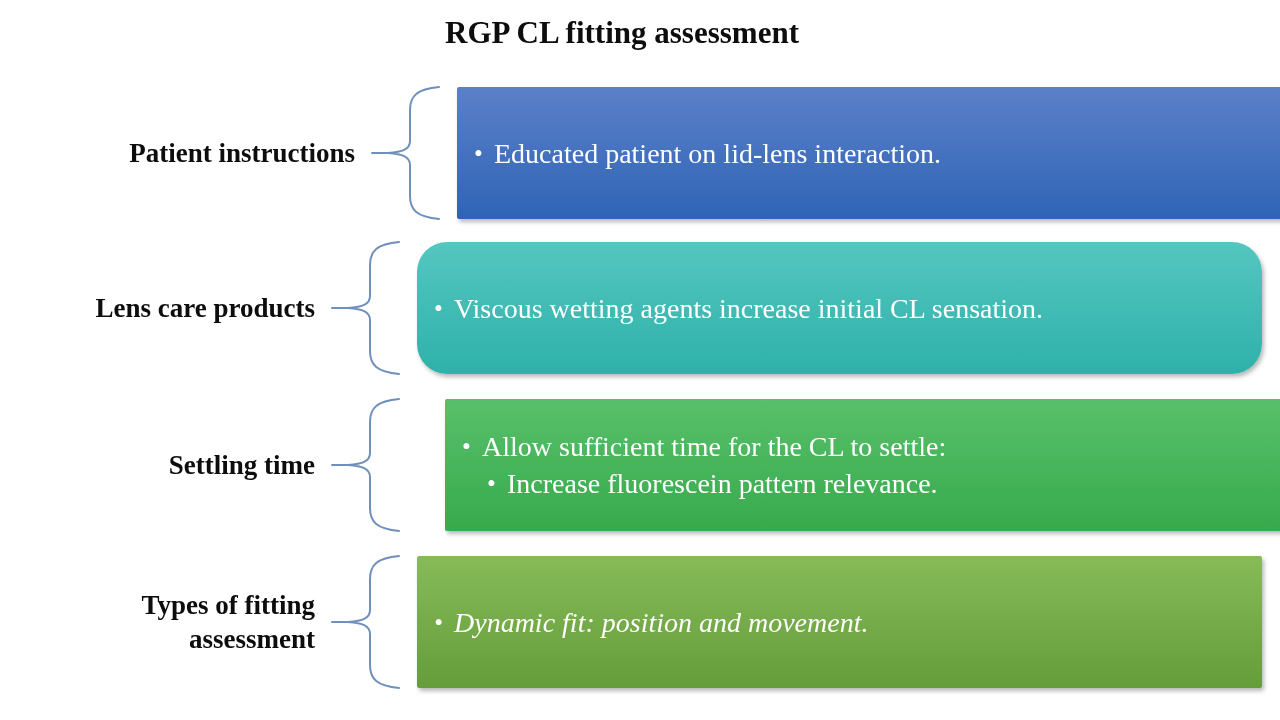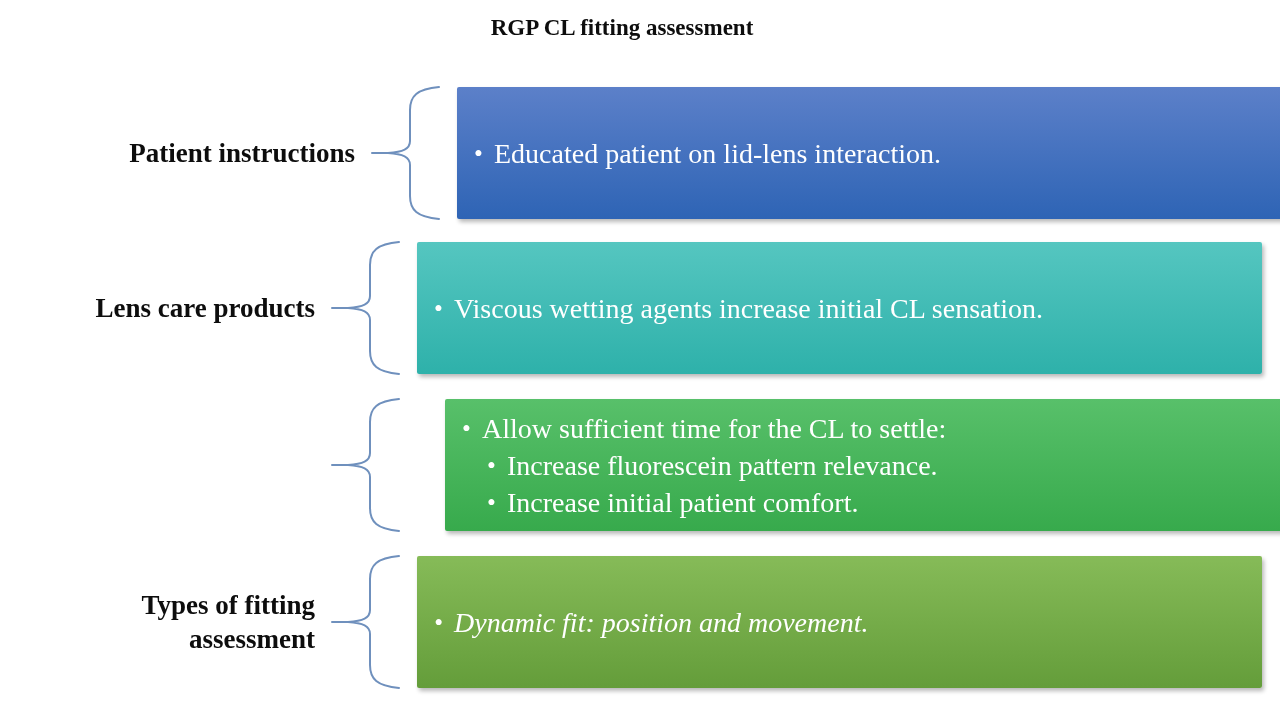--- a/index.html
+++ b/index.html
@@ -8,21 +8,21 @@
     background: #ffffff;
     font-family: "Liberation Serif", serif;
     position: relative;
     overflow: hidden;
   }
   .slide-title {
     position: absolute;
     top: 15px;
     left: 622px;
     transform: translateX(-50%);
-    font-size: 23px;
+    font-size: 31px;
     font-weight: bold;
     color: #0d0d0d;
     white-space: nowrap;
   }
   #sections { position: absolute; inset: 0; }
   .section { position: absolute; left: 0; width: 1280px; height: 132px; }
   .section:nth-child(1) { top: 87px; margin-left: 40px; }
   .section:nth-child(2) { top: 242px; }
   .section:nth-child(3) { top: 399px; }
   .section:nth-child(4) { top: 556px; }
@@ -81,35 +81,35 @@
         <ul class="bullets" style="color: rgb(255, 255, 255);">
           <li class="bullet level1"><span>Educated patient on lid-lens interaction.</span></li>
         </ul>
       </div>
     </div>
     <div class="section">
       <div class="label" style="color: rgb(13, 13, 13);">Lens care products</div>
       <svg class="brace" viewBox="0 0 72 138" preserveAspectRatio="none">
         <path d="M1 69 L17 69 M68 3 C46 5 39 12 39 26 L39 57 C39 65 32 68 17 69 C32 70 39 73 39 81 L39 112 C39 126 46 133 68 135" fill="none" stroke="#6f90bd" stroke-width="2" stroke-linecap="round"></path>
       </svg>
-      <div class="box" style="background: linear-gradient(rgb(85, 198, 192), rgb(46, 177, 170));">
+      <div class="box" style="background: linear-gradient(rgb(85, 198, 192), rgb(46, 177, 170)); border-radius: 30px;">
         <ul class="bullets" style="color: rgb(255, 255, 255);">
           <li class="bullet level1"><span>Viscous wetting agents increase initial CL sensation.</span></li>
         </ul>
       </div>
     </div>
     <div class="section">
+      <div class="label" style="color: rgb(13, 13, 13);">Settling time</div>
       <svg class="brace" viewBox="0 0 72 138" preserveAspectRatio="none">
         <path d="M1 69 L17 69 M68 3 C46 5 39 12 39 26 L39 57 C39 65 32 68 17 69 C32 70 39 73 39 81 L39 112 C39 126 46 133 68 135" fill="none" stroke="#6f90bd" stroke-width="2" stroke-linecap="round"></path>
       </svg>
       <div class="box" style="background: linear-gradient(rgb(88, 192, 106), rgb(55, 170, 76)); margin-left: 28px;">
         <ul class="bullets" style="color: rgb(255, 255, 255);">
           <li class="bullet level1"><span>Allow sufficient time for the CL to settle:</span></li>
           <li class="bullet level2"><span>Increase fluorescein pattern relevance.</span></li>
-          <li class="bullet level2"><span>Increase initial patient comfort.</span></li>
         </ul>
       </div>
     </div>
     <div class="section">
       <div class="label" style="color: rgb(13, 13, 13);">Types of fitting assessment</div>
       <svg class="brace" viewBox="0 0 72 138" preserveAspectRatio="none">
         <path d="M1 69 L17 69 M68 3 C46 5 39 12 39 26 L39 57 C39 65 32 68 17 69 C32 70 39 73 39 81 L39 112 C39 126 46 133 68 135" fill="none" stroke="#6f90bd" stroke-width="2" stroke-linecap="round"></path>
       </svg>
       <div class="box" style="background: linear-gradient(rgb(134, 187, 88), rgb(100, 157, 58)); font-style: italic;">
         <ul class="bullets" style="color: rgb(255, 255, 255);">

